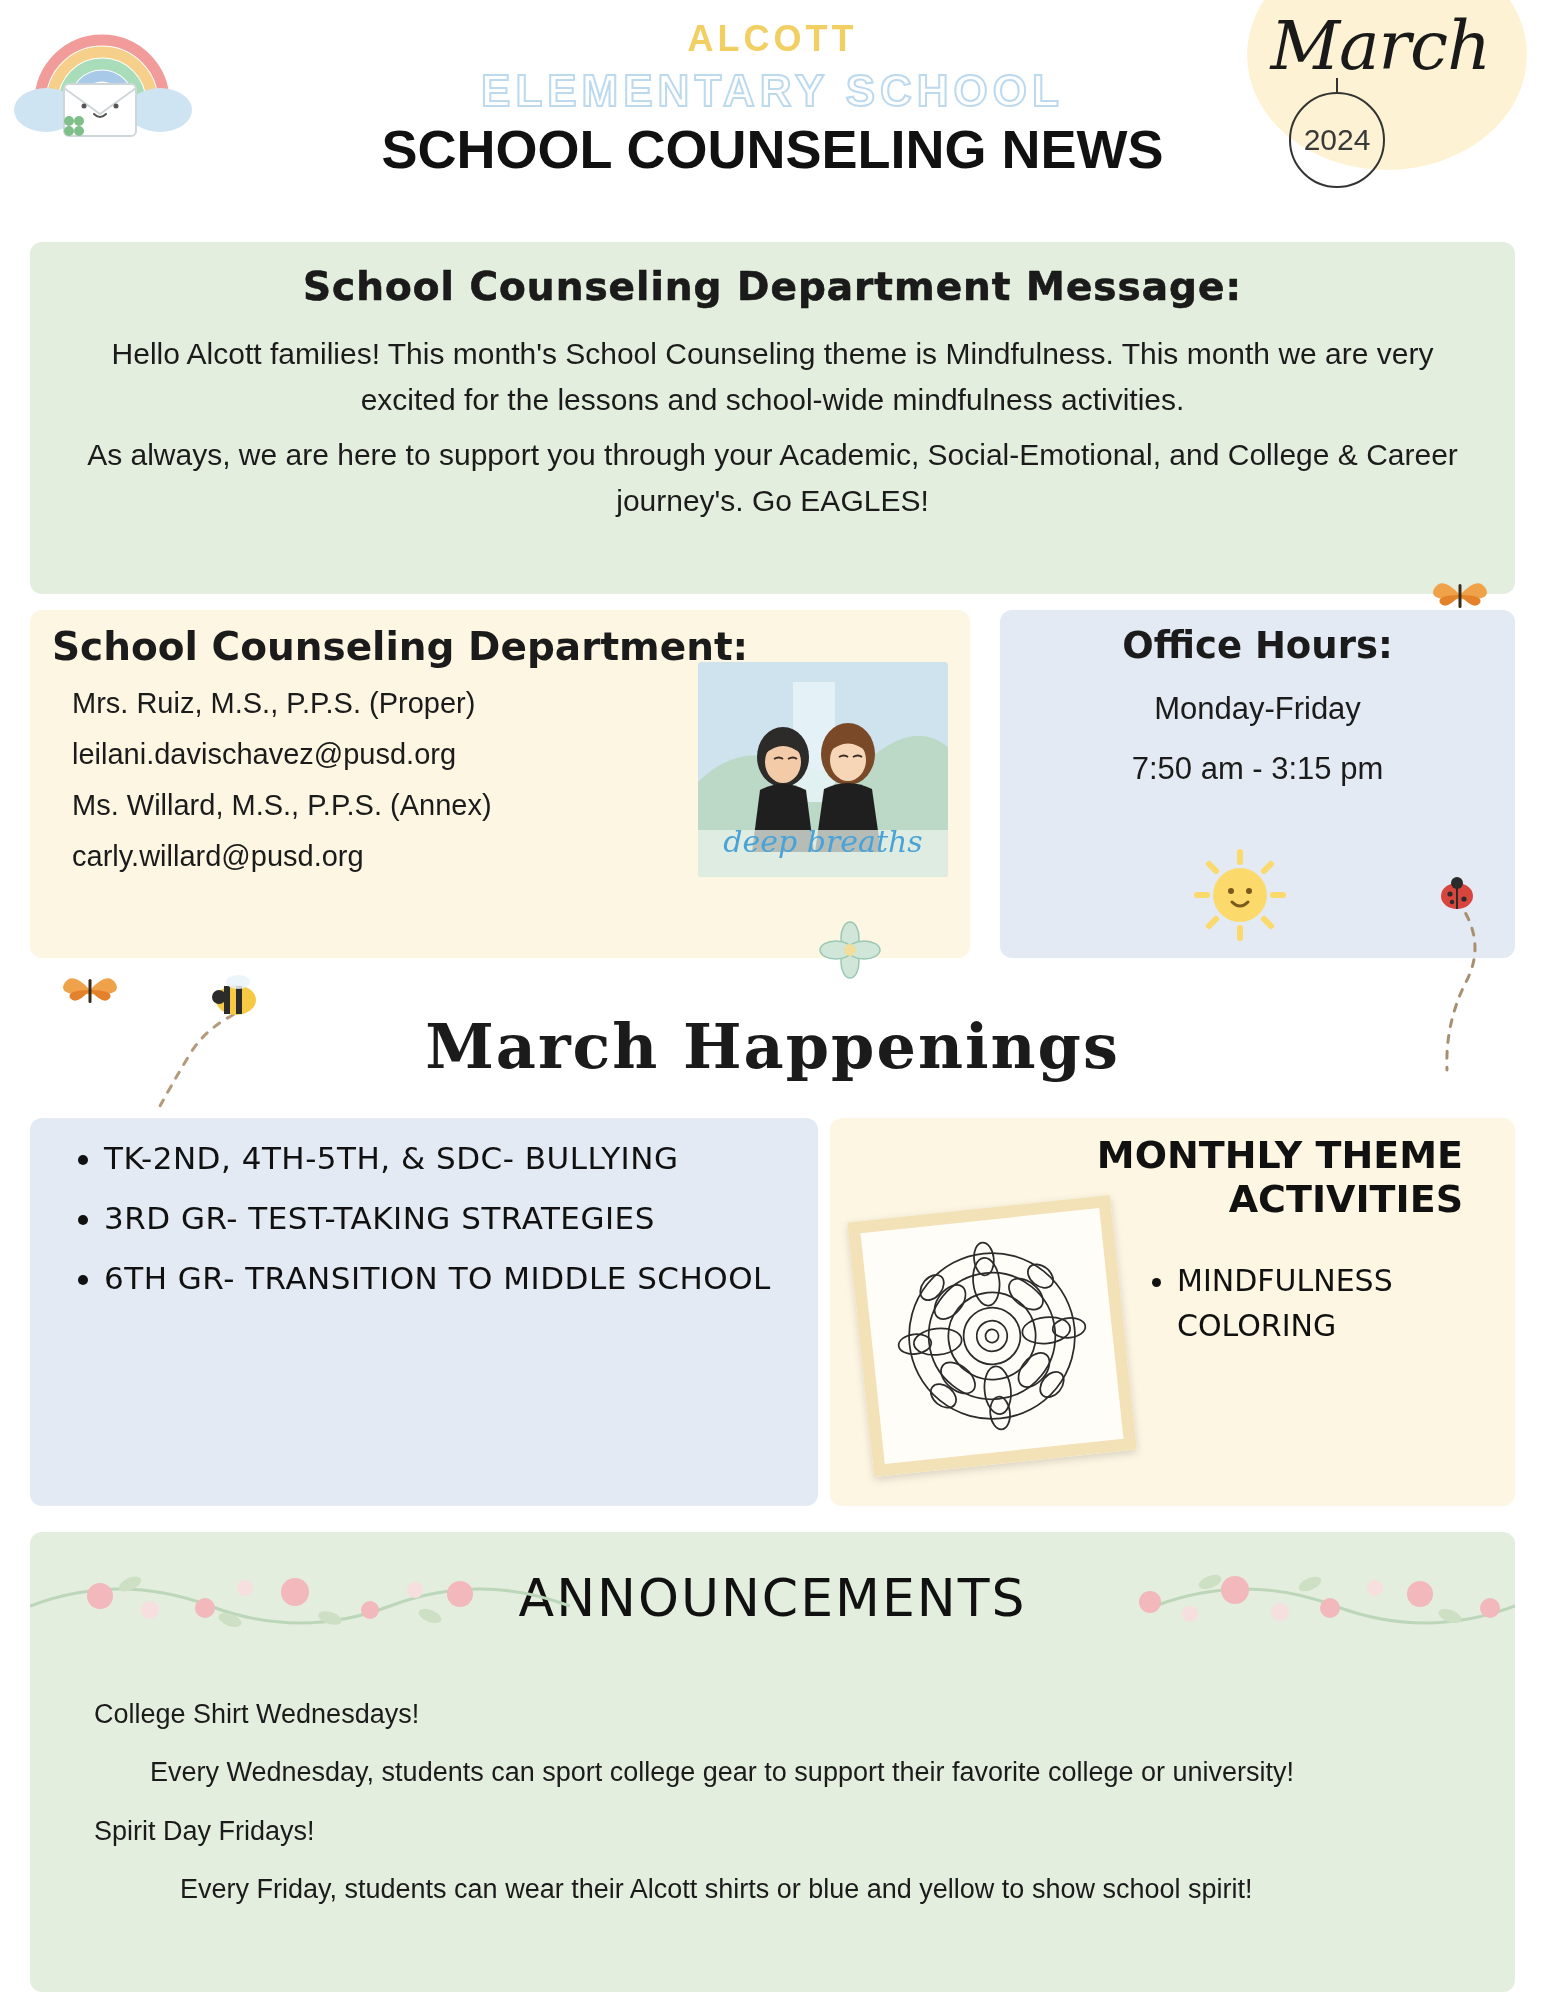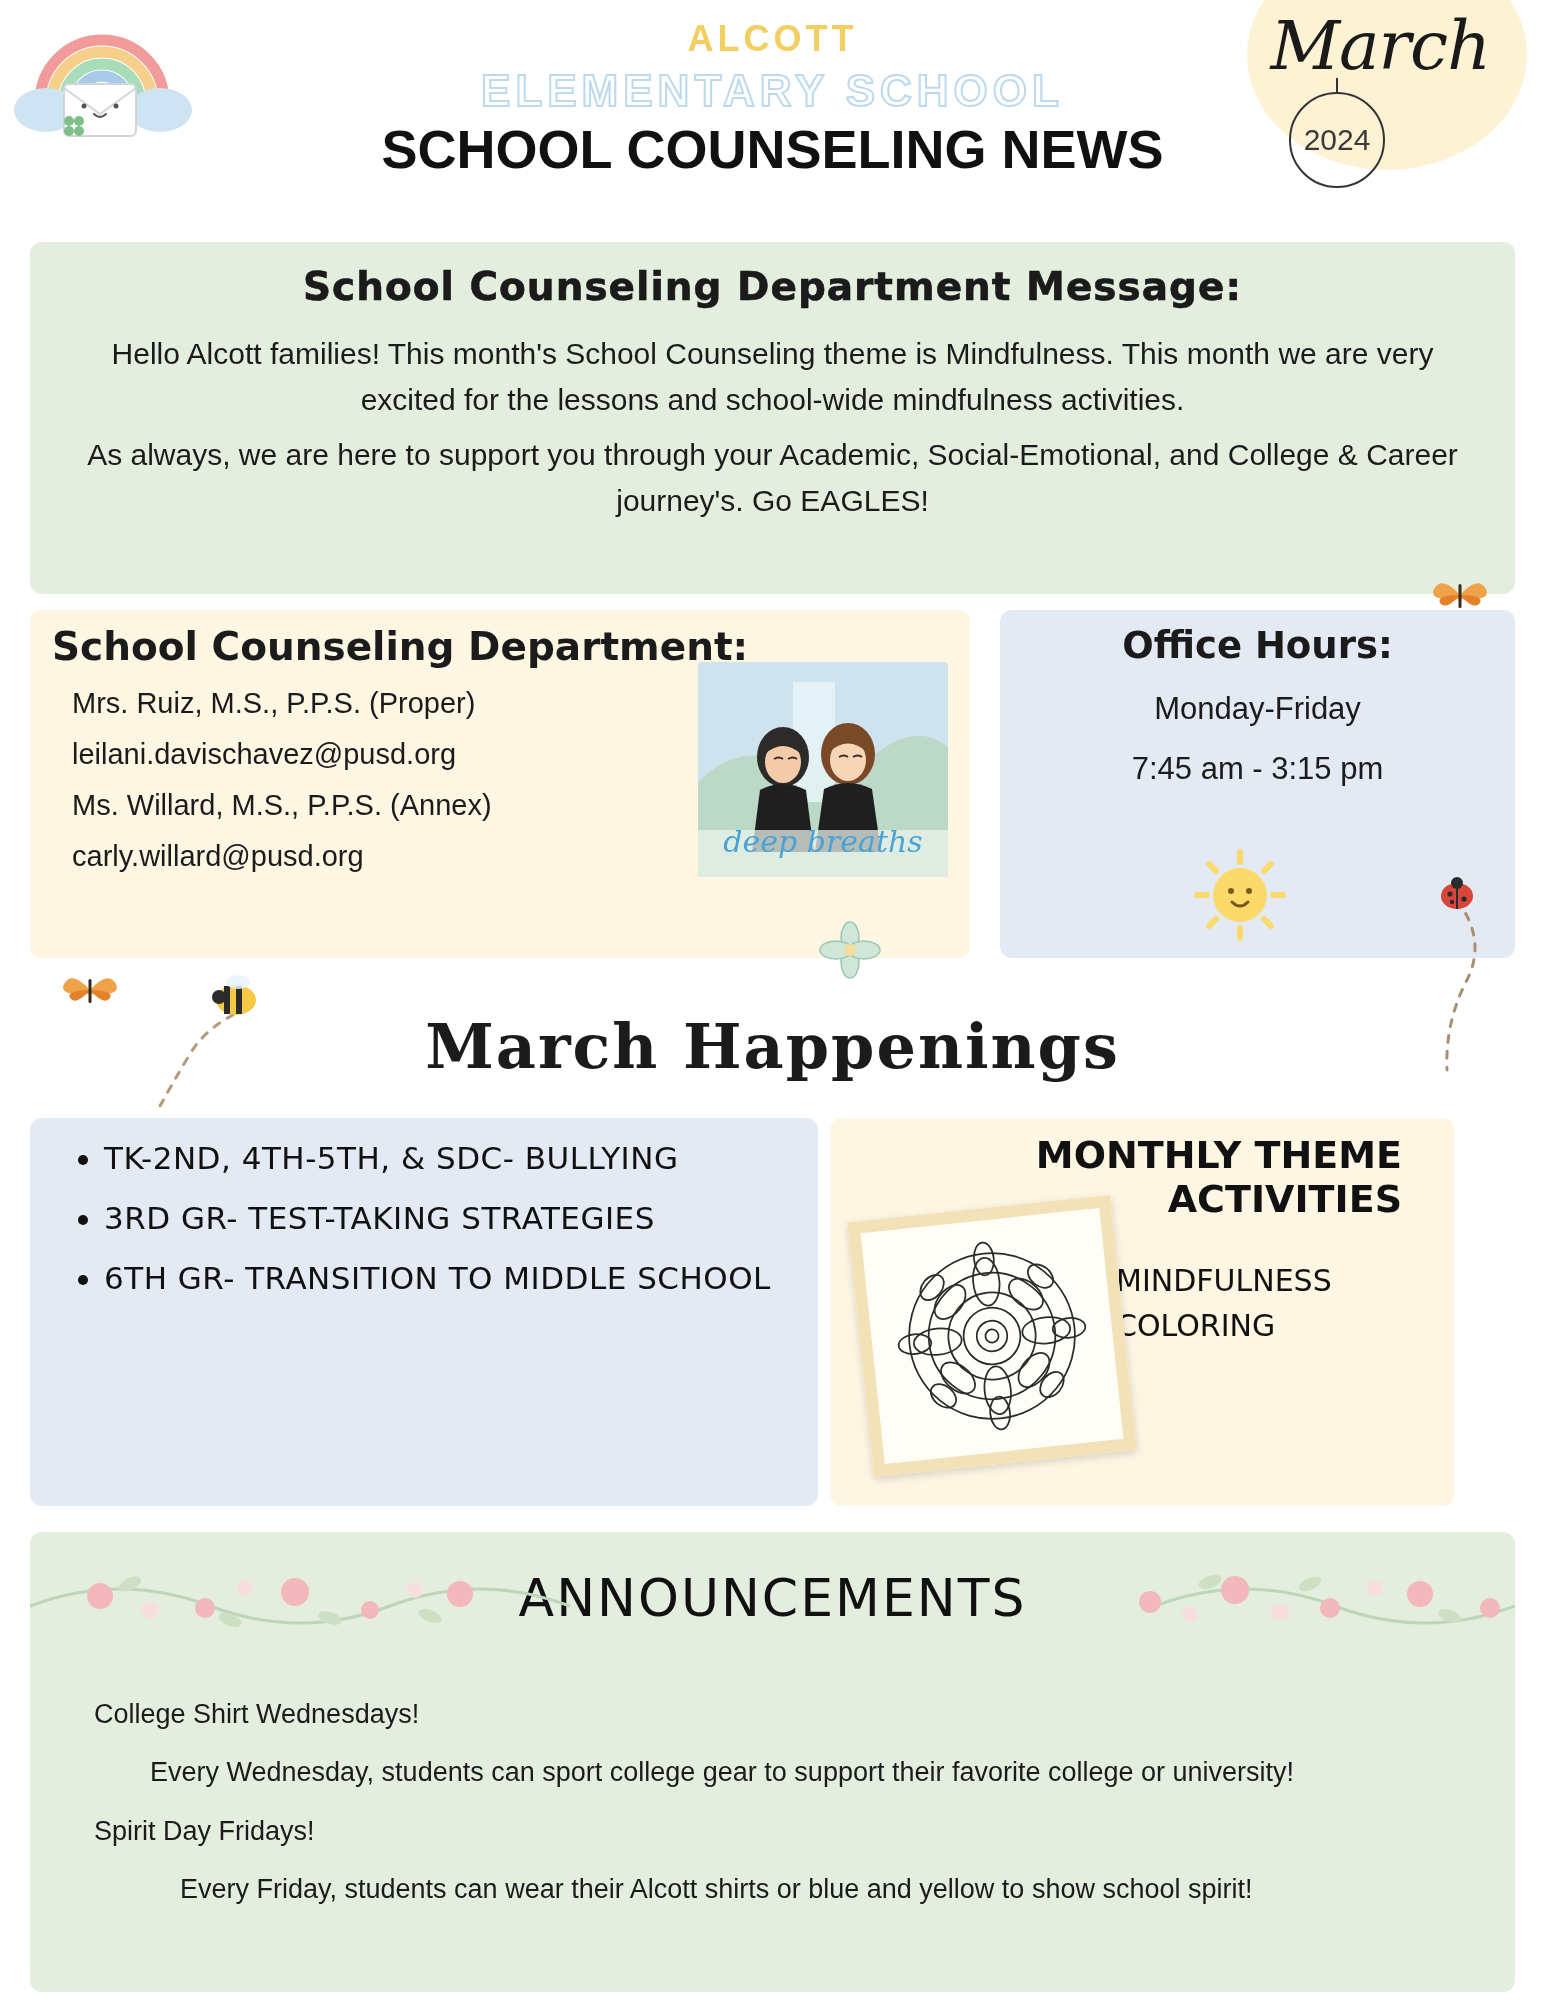--- a/index.html
+++ b/index.html
@@ -244,21 +244,21 @@
     font-size: 31px;
     color: #111;
     margin-bottom: 24px;
     letter-spacing: 0.5px;
     font-family: "DejaVu Sans", sans-serif;
   }
 
   .theme-panel {
     left: 830px;
     top: 1118px;
-    width: 624px;
+    width: 685px;
     height: 388px;
     background: #fdf6e3;
   }
   .theme-title {
     margin: 16px 24px 0 0;
     text-align: right;
     padding-right: 28px;
     font-size: 38px;
     font-weight: bold;
     line-height: 1.15;
@@ -397,21 +397,21 @@
       </g>
       <rect x="0" y="168" width="250" height="47" fill="#e9f2ea" opacity="0.75"></rect>
     </svg>
     <div class="caption">deep breaths</div>
   </div>
 </div>
 
 <div class="panel blue-panel">
   <div class="office-title">Office Hours:</div>
   <div class="office-line">Monday-Friday</div>
-  <div class="office-line">7:45 am - 3:15 pm</div>
+  <div class="office-line">7:50 am - 3:15 pm</div>
 
   <svg class="deco" style="left:180px; top:230px;" width="120" height="110" viewBox="0 0 120 110">
     <circle cx="60" cy="55" r="27" fill="#fbd96b"></circle>
     <g stroke="#fbd96b" stroke-width="6" stroke-linecap="round">
       <line x1="60" y1="12" x2="60" y2="22"></line>
       <line x1="60" y1="88" x2="60" y2="98"></line>
       <line x1="17" y1="55" x2="27" y2="55"></line>
       <line x1="93" y1="55" x2="103" y2="55"></line>
       <line x1="29" y1="24" x2="36" y2="31"></line>
       <line x1="84" y1="79" x2="91" y2="86"></line>

